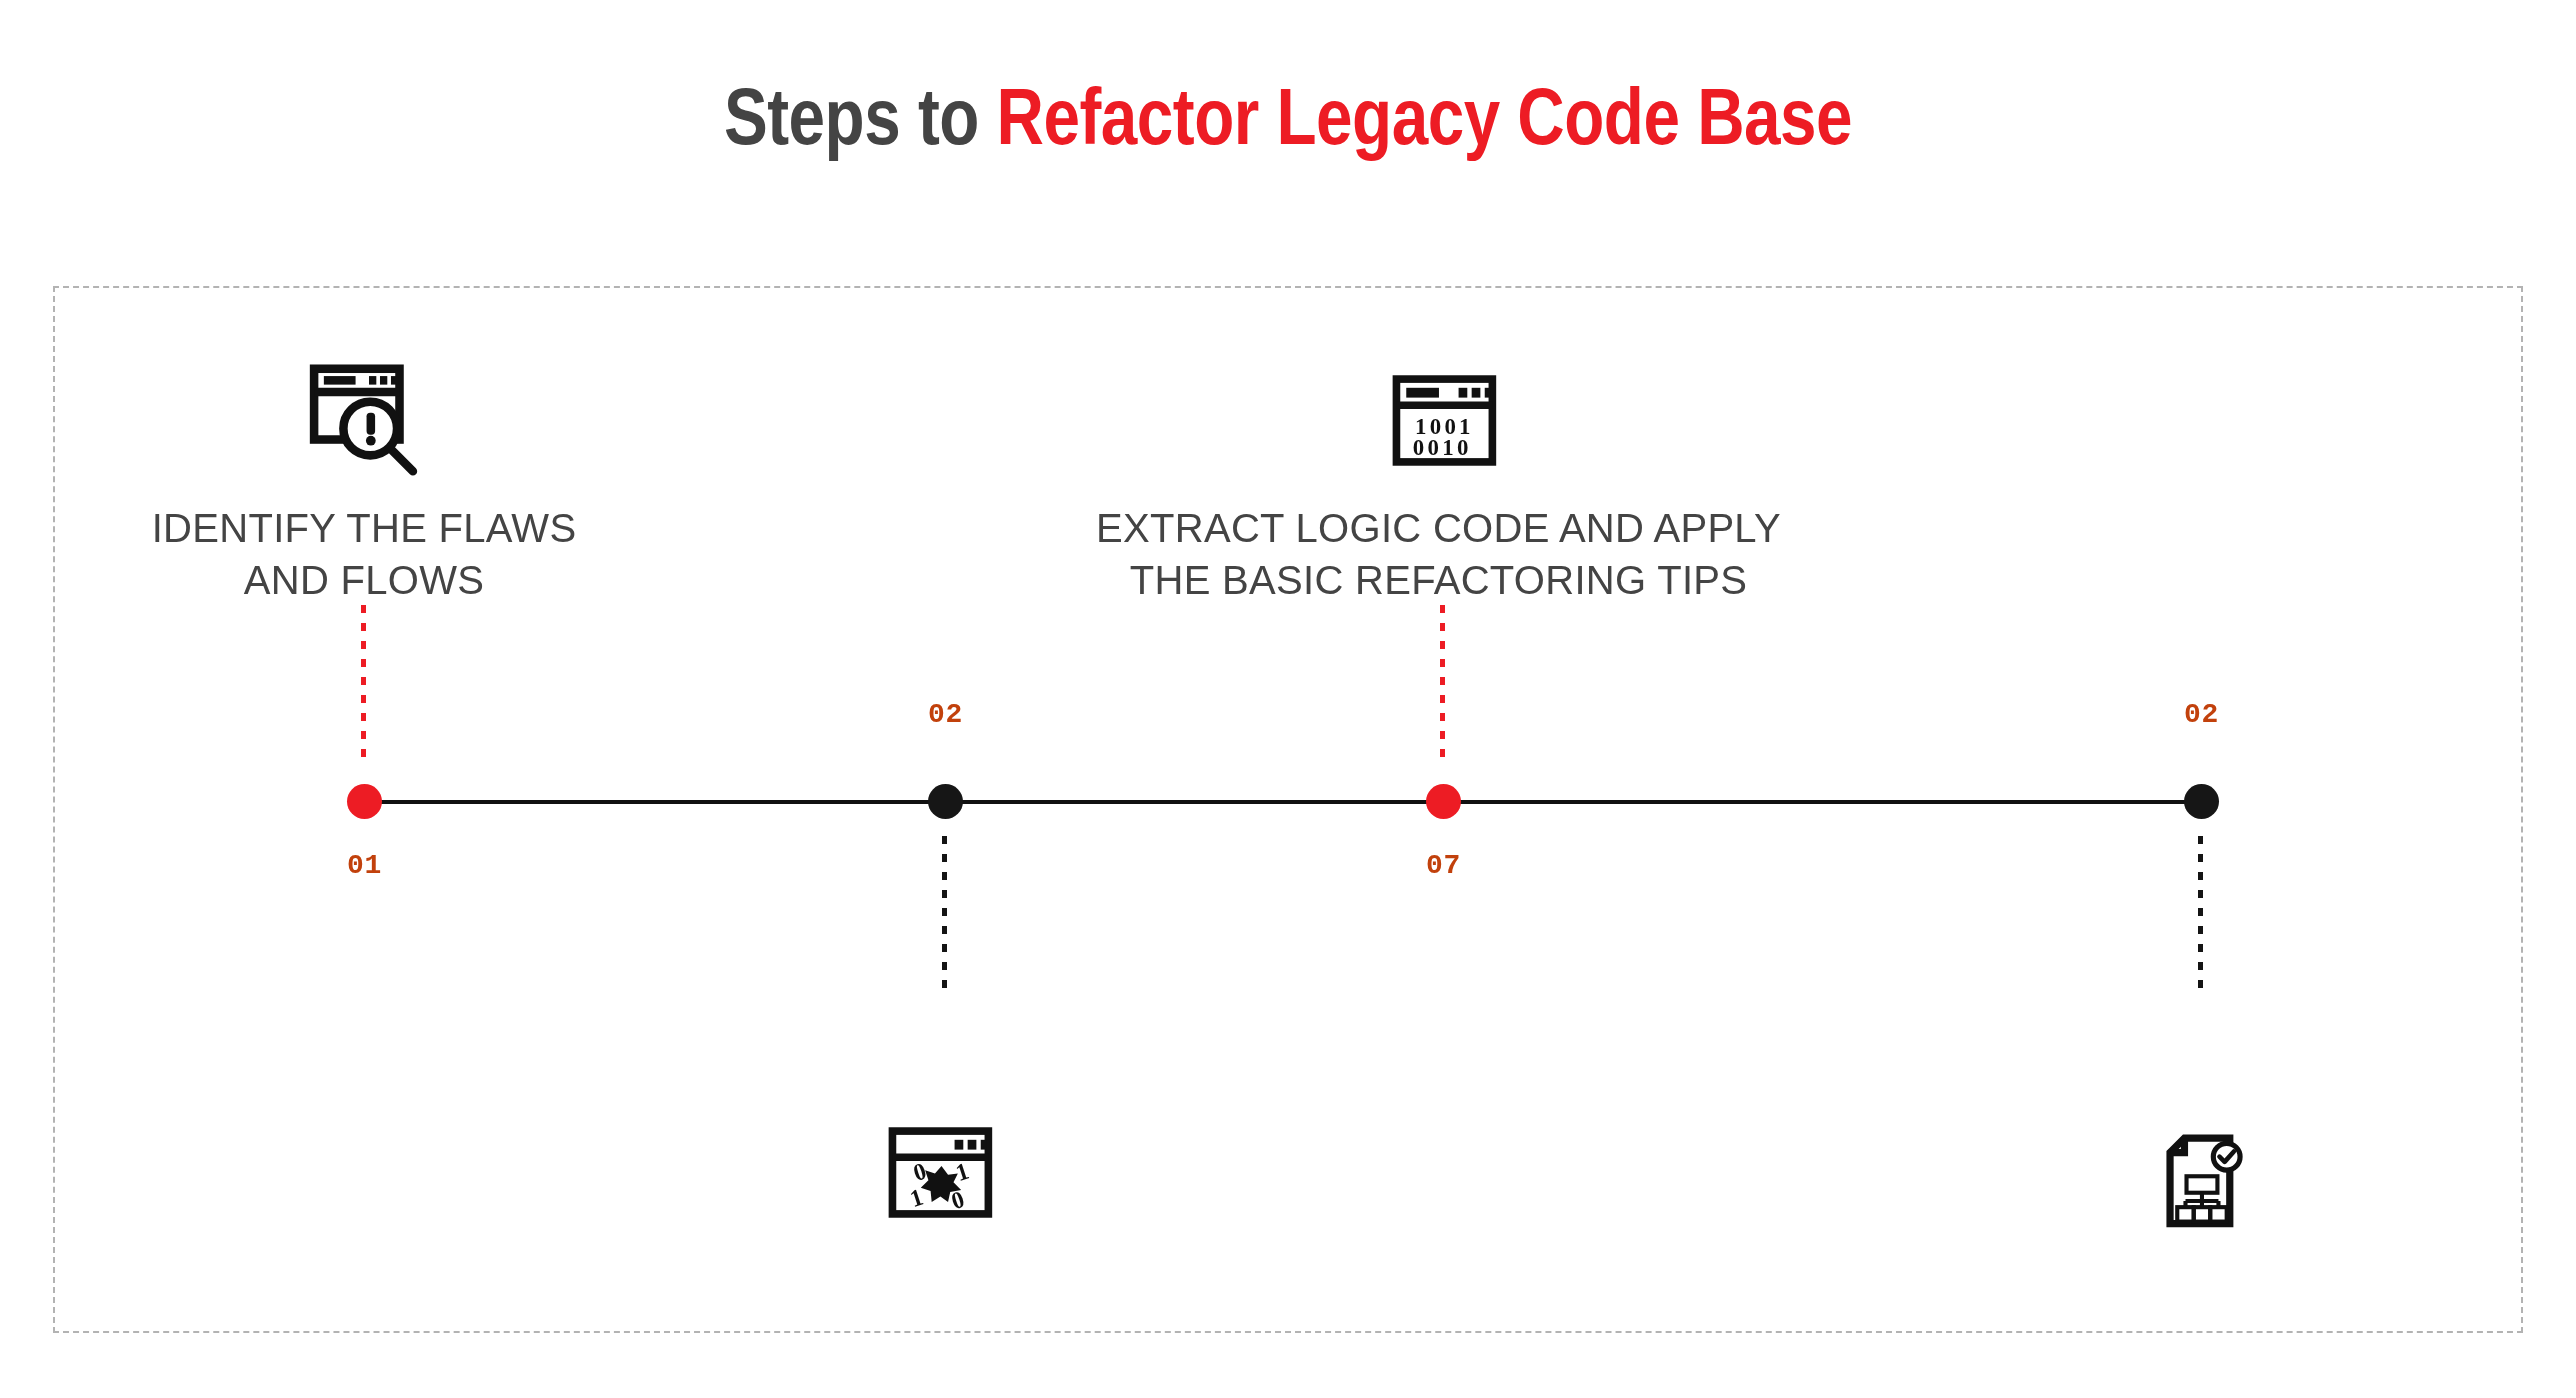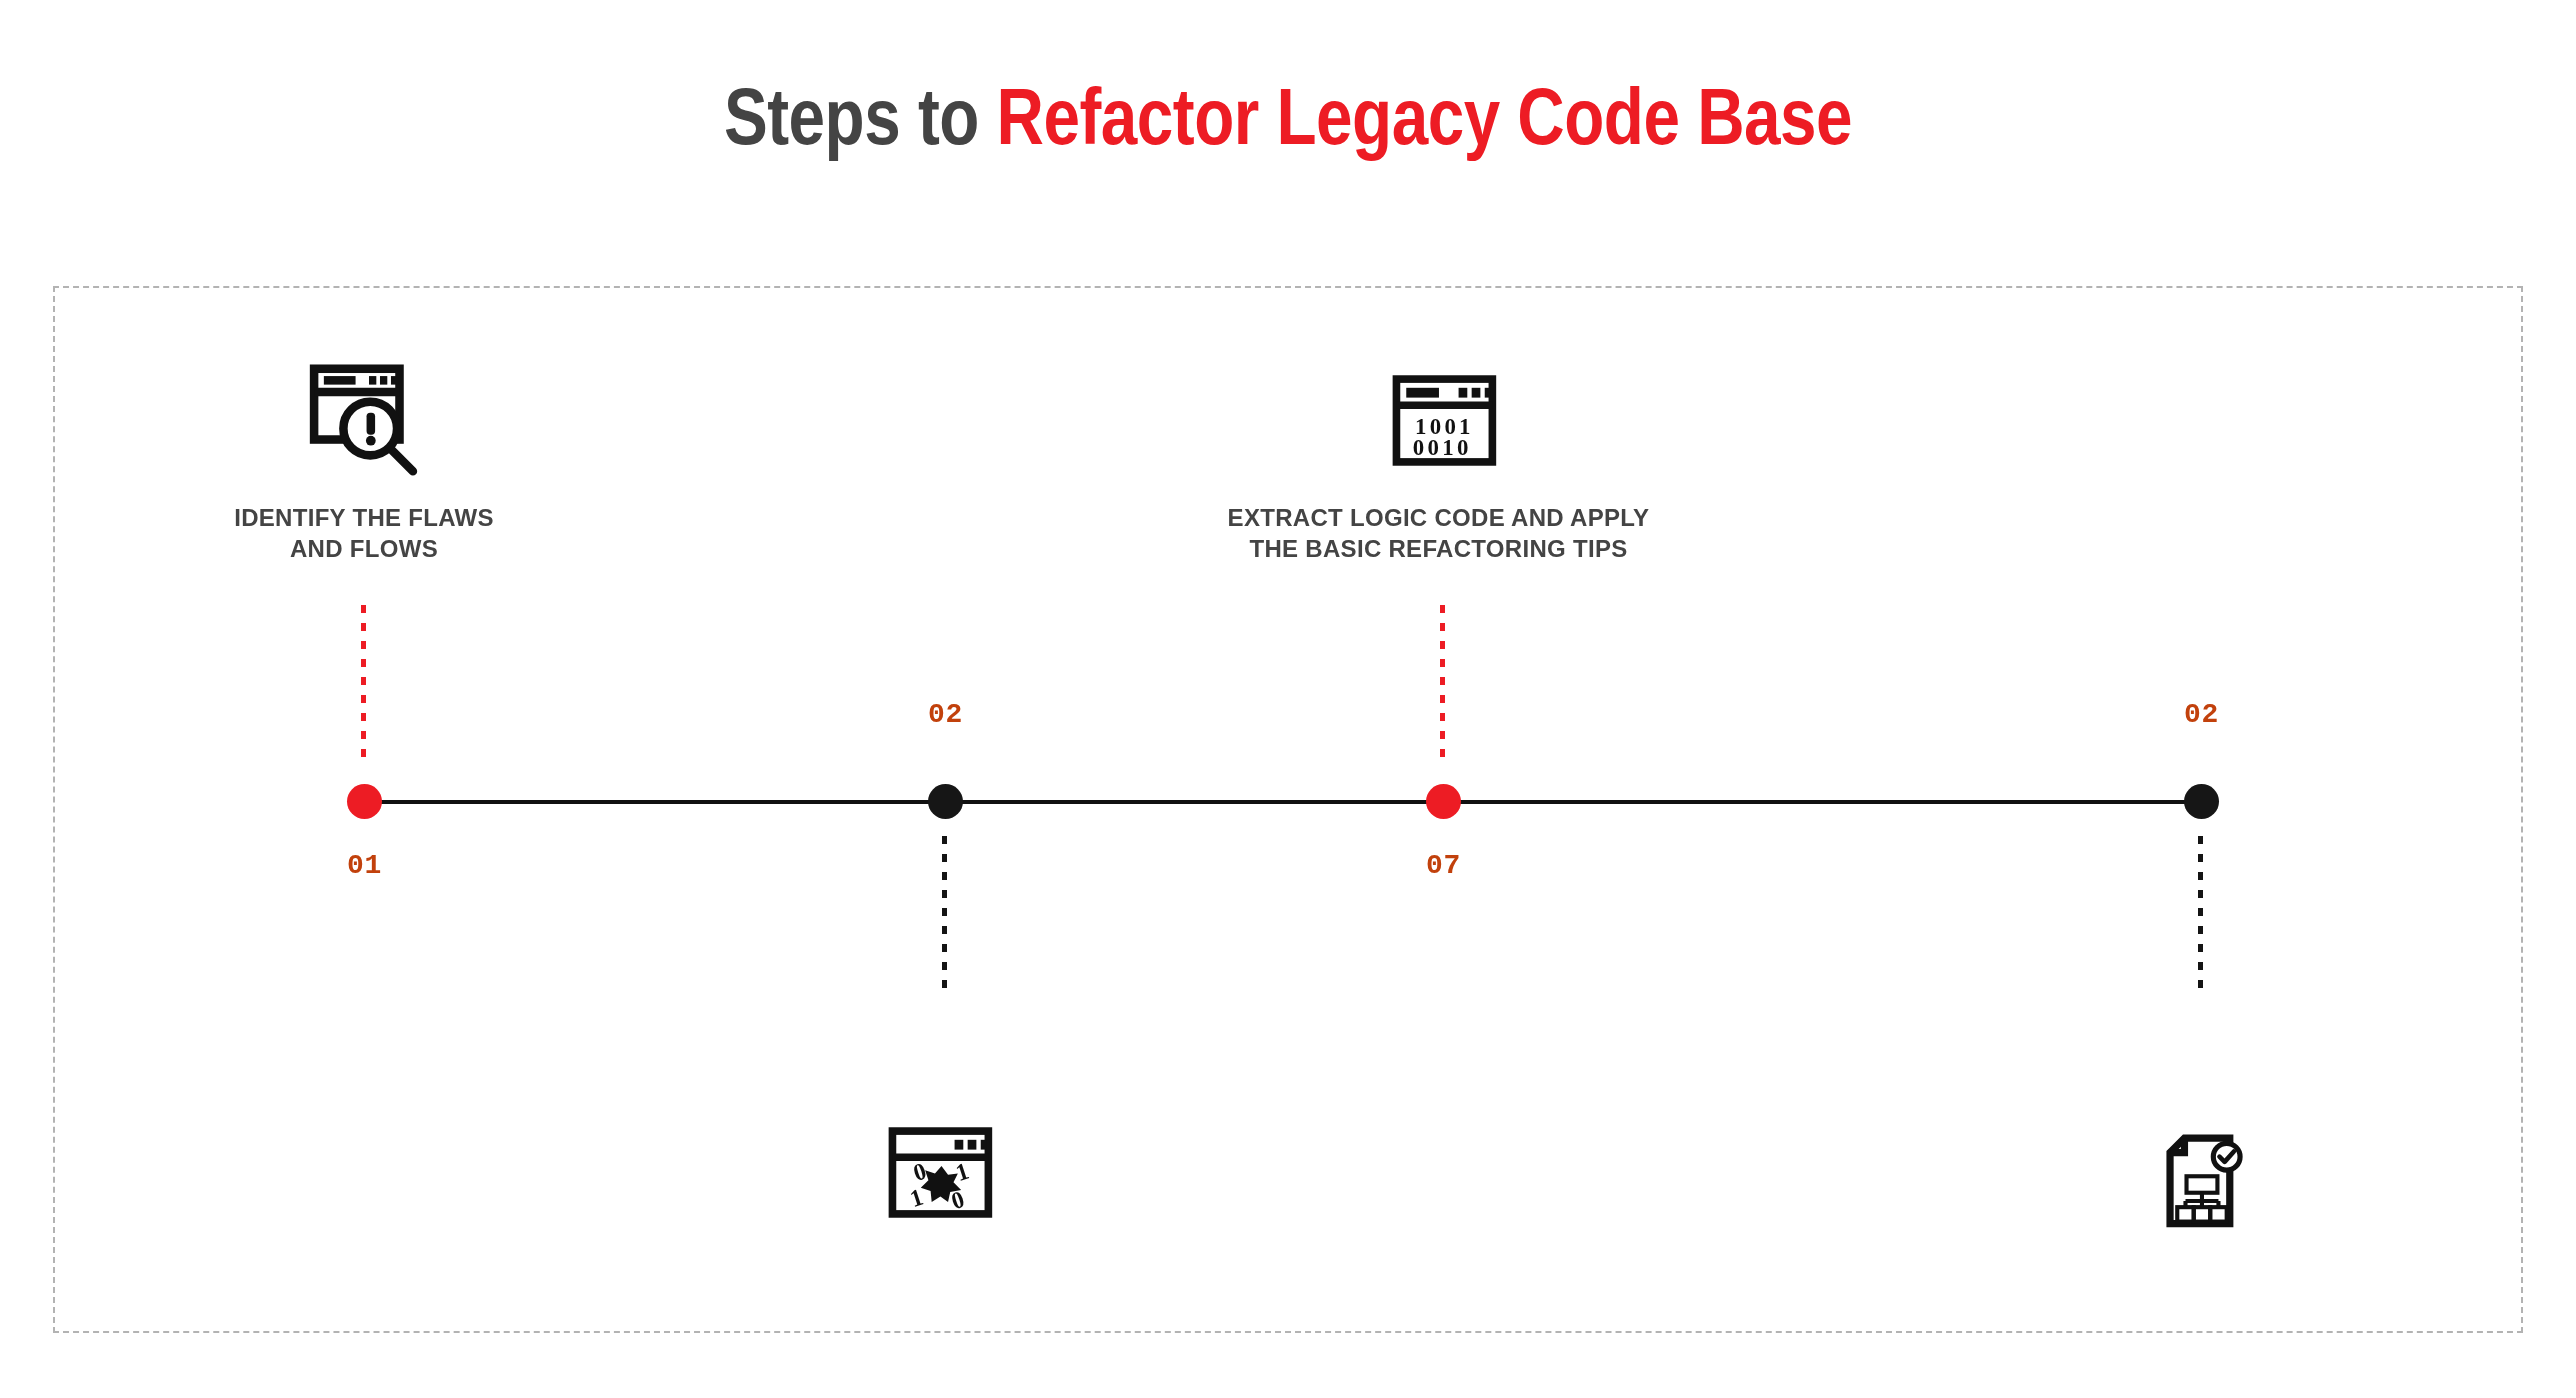--- a/index.html
+++ b/index.html
@@ -69,22 +69,22 @@
   }
   .stem.red   { background-image:linear-gradient(to bottom,#ED1C24 0 7.7px, transparent 7.7px 18px);
                 background-size:5.2px 18px; }
   .stem.black { background-image:linear-gradient(to bottom,#141414 0 7.7px, transparent 7.7px 18px);
                 background-size:5.2px 18px; }
 
   
   .label {
     position:absolute;
     text-align:center;
-    font-size:24px;
-    font-weight:700;
+    font-size:40px;
+    font-weight:400;
     line-height:1.30;
     color:#444444;
     letter-spacing:0.3px;
     white-space:pre-line;
   }
 
   
   .icon { position:absolute;text-decoration:underline; }
   .icon svg { display:block; }
 </style>

